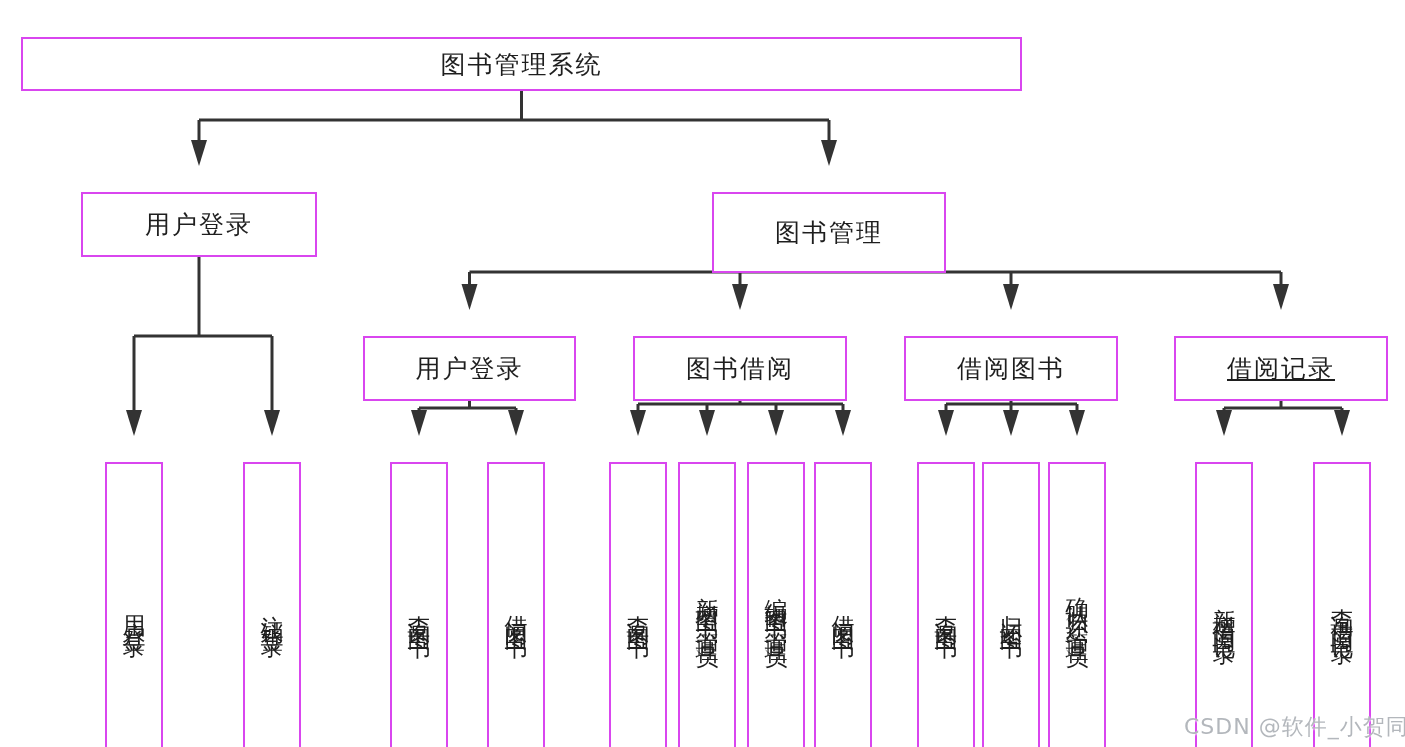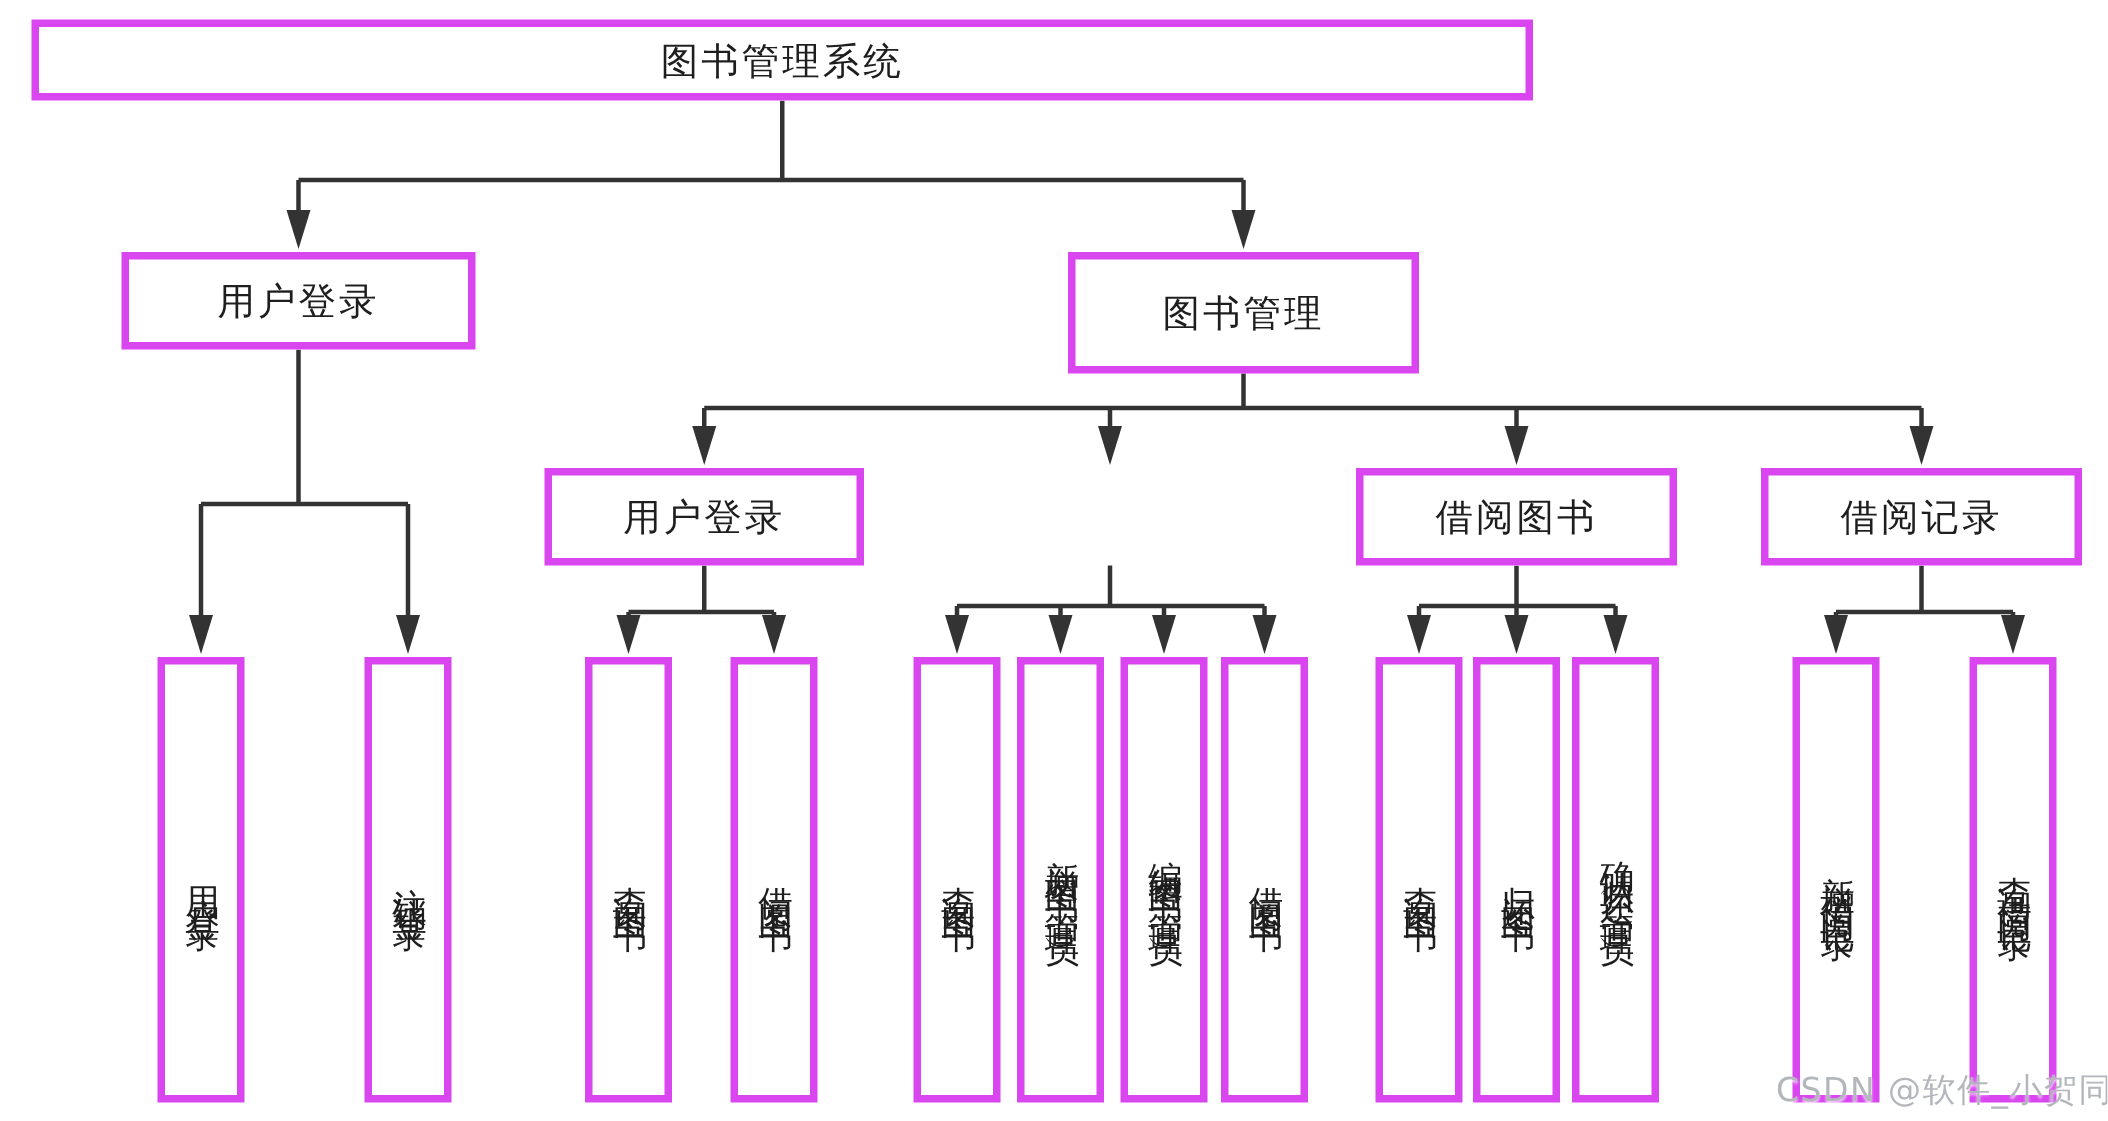--- a/index.html
+++ b/index.html
@@ -7,25 +7,26 @@
     position:relative;
     width:1405px;height:747px;
     background:#ffffff;
     font-family:"DejaVu Sans","Liberation Sans",sans-serif;
     overflow:hidden;
   }
   .wires{position:absolute;left:0;top:0;width:1405px;height:747px;}
   .node{
     position:absolute;
     box-sizing:border-box;
-    border:5px solid #d946ef;
+    border:2px solid #d946ef;
     background:#ffffff;
     color:#1e1e1e;
     display:flex;align-items:center;justify-content:center;
     line-height:1;
+    margin-top:24px;
   }
   .h-node{font-size:25px;letter-spacing:2px;white-space:nowrap;}
   .v-node{font-size:23px;}
   .v-node .vtext{
     writing-mode:vertical-rl;
     letter-spacing:7px;
     line-height:1;
   }
   .watermark{
     position:absolute;
@@ -107,22 +108,23 @@
       <polygon points="1334,410 1350,410 1342,436"></polygon>
     </g>
   </svg>
 
   <div class="node h-node" style="left:21px;top:13px;width:1001px;height:54px;">图书管理系统</div>
 
   <div class="node h-node" style="left:81px;top:168px;width:236px;height:65px;">用户登录</div>
   <div class="node h-node" style="left:712px;top:168px;width:234px;height:81px;">图书管理</div>
 
   <div class="node h-node" style="left:363px;top:312px;width:213px;height:65px;">用户登录</div>
+  <div class="node h-node" style="left:633px;top:312px;width:214px;height:65px;">图书借阅</div>
   <div class="node h-node" style="left:904px;top:312px;width:214px;height:65px;">借阅图书</div>
-  <div class="node h-node" style="left:1174px;top:312px;width:214px;height:65px;">借阅记录</div>
+  <div class="node h-node" style="left:1174px;top:312px;width:214px;height:65px;text-decoration:underline;">借阅记录</div>
 
   <div class="node v-node" style="left:105px;top:438px;width:58px;height:297px;">
     <span class="vtext">用户登录</span>
   </div>
   <div class="node v-node" style="left:243px;top:438px;width:58px;height:297px;">
     <span class="vtext">注销登录</span>
   </div>
 
   <div class="node v-node" style="left:390px;top:438px;width:58px;height:297px;">
     <span class="vtext">查询图书</span>

